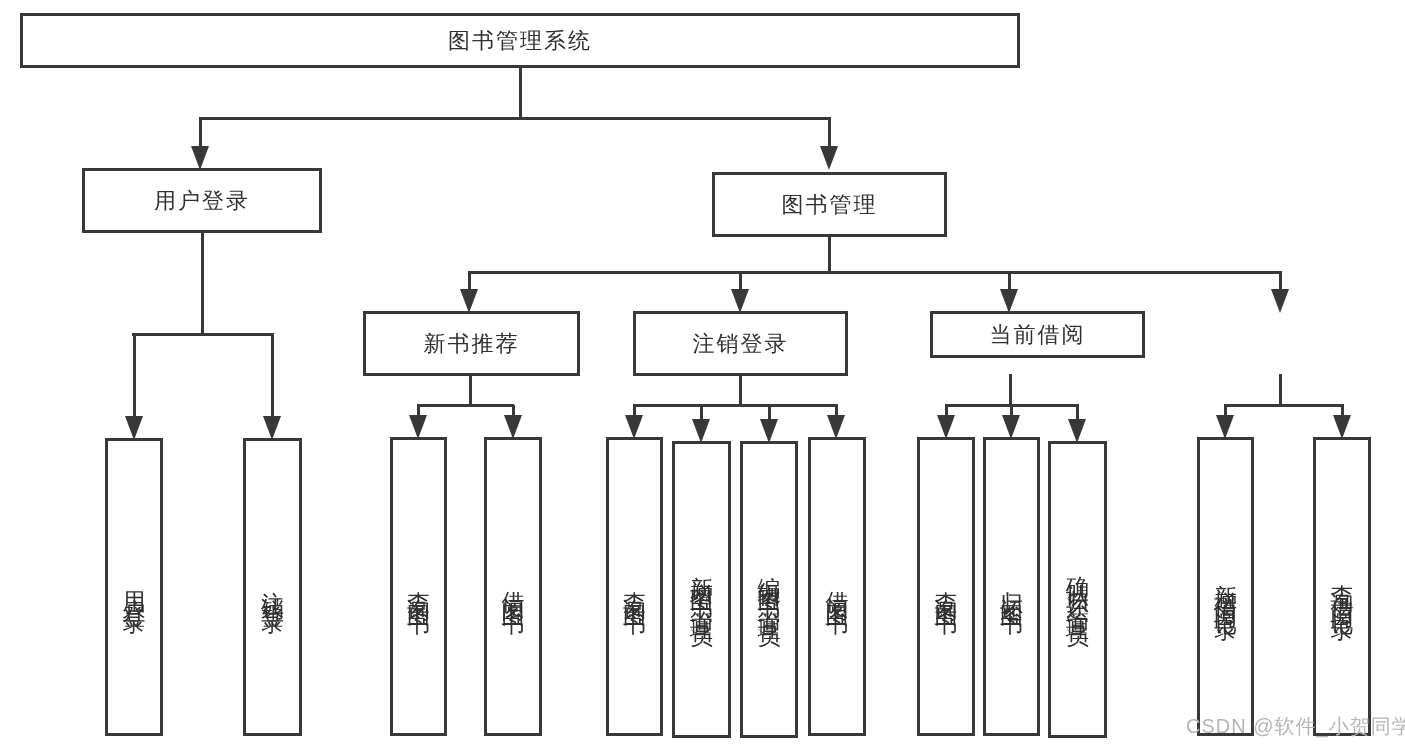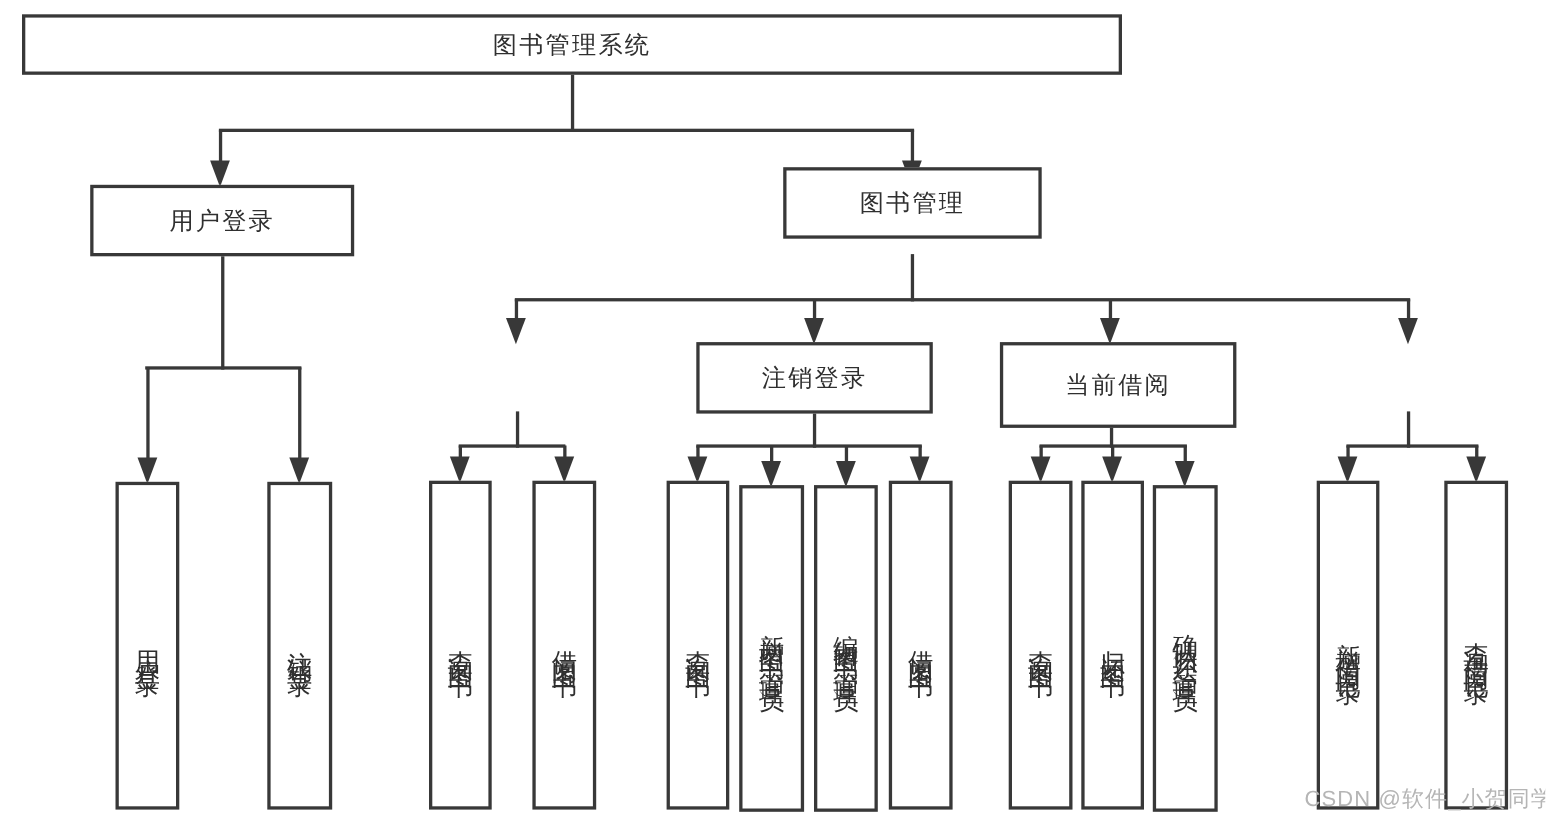--- a/index.html
+++ b/index.html
@@ -32,24 +32,25 @@
   }
 </style>
 </head>
 <body>
 
 <div id="stage">
 
   <div class="box" style="left:20px;top:13px;width:1000px;height:55px">图书管理系统</div>
 
   <div class="box" style="left:82px;top:168px;width:240px;height:65px">用户登录</div>
-  <div class="box" style="left:712px;top:152px;width:235px;height:65px">图书管理</div>
+  <div class="box" style="left:712px;top:172px;width:235px;height:65px">图书管理</div>
 
+  <div class="box" style="left:363px;top:311px;width:217px;height:65px">新书推荐</div>
   <div class="box" style="left:633px;top:311px;width:215px;height:65px">注销登录</div>
-  <div class="box" style="left:909px;top:311px;width:215px;height:78px">当前借阅</div>
+  <div class="box" style="left:930px;top:311px;width:215px;height:47px">当前借阅</div>
 
   <div class="box vbox" style="left:105px;top:438px;width:58px;height:298px">用户登录</div>
   <div class="box vbox" style="left:243px;top:438px;width:59px;height:298px">注销登录</div>
 
   <div class="box vbox" style="left:390px;top:437px;width:57px;height:299px">查询图书</div>
   <div class="box vbox" style="left:484px;top:437px;width:58px;height:299px">借阅图书</div>
 
   <div class="box vbox" style="left:606px;top:437px;width:57px;height:299px">查询图书</div>
   <div class="box vbox" style="left:672px;top:441px;width:59px;height:297px">新增图书（管理员）</div>
   <div class="box vbox" style="left:740px;top:441px;width:58px;height:297px">编辑图书（管理员）</div>

